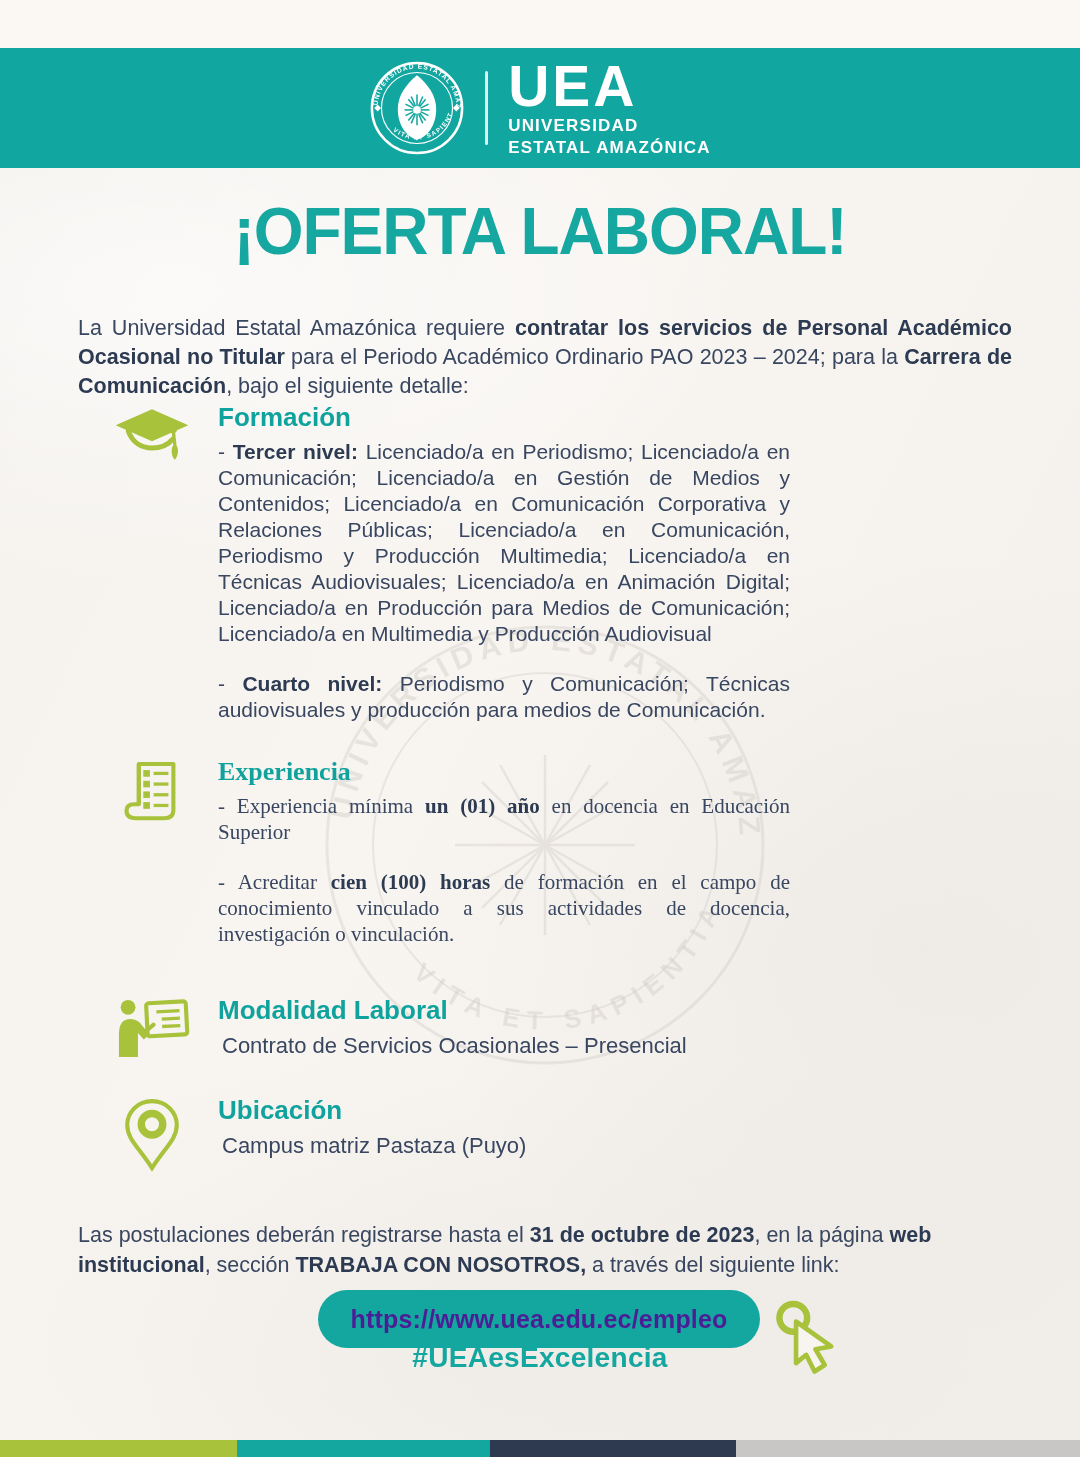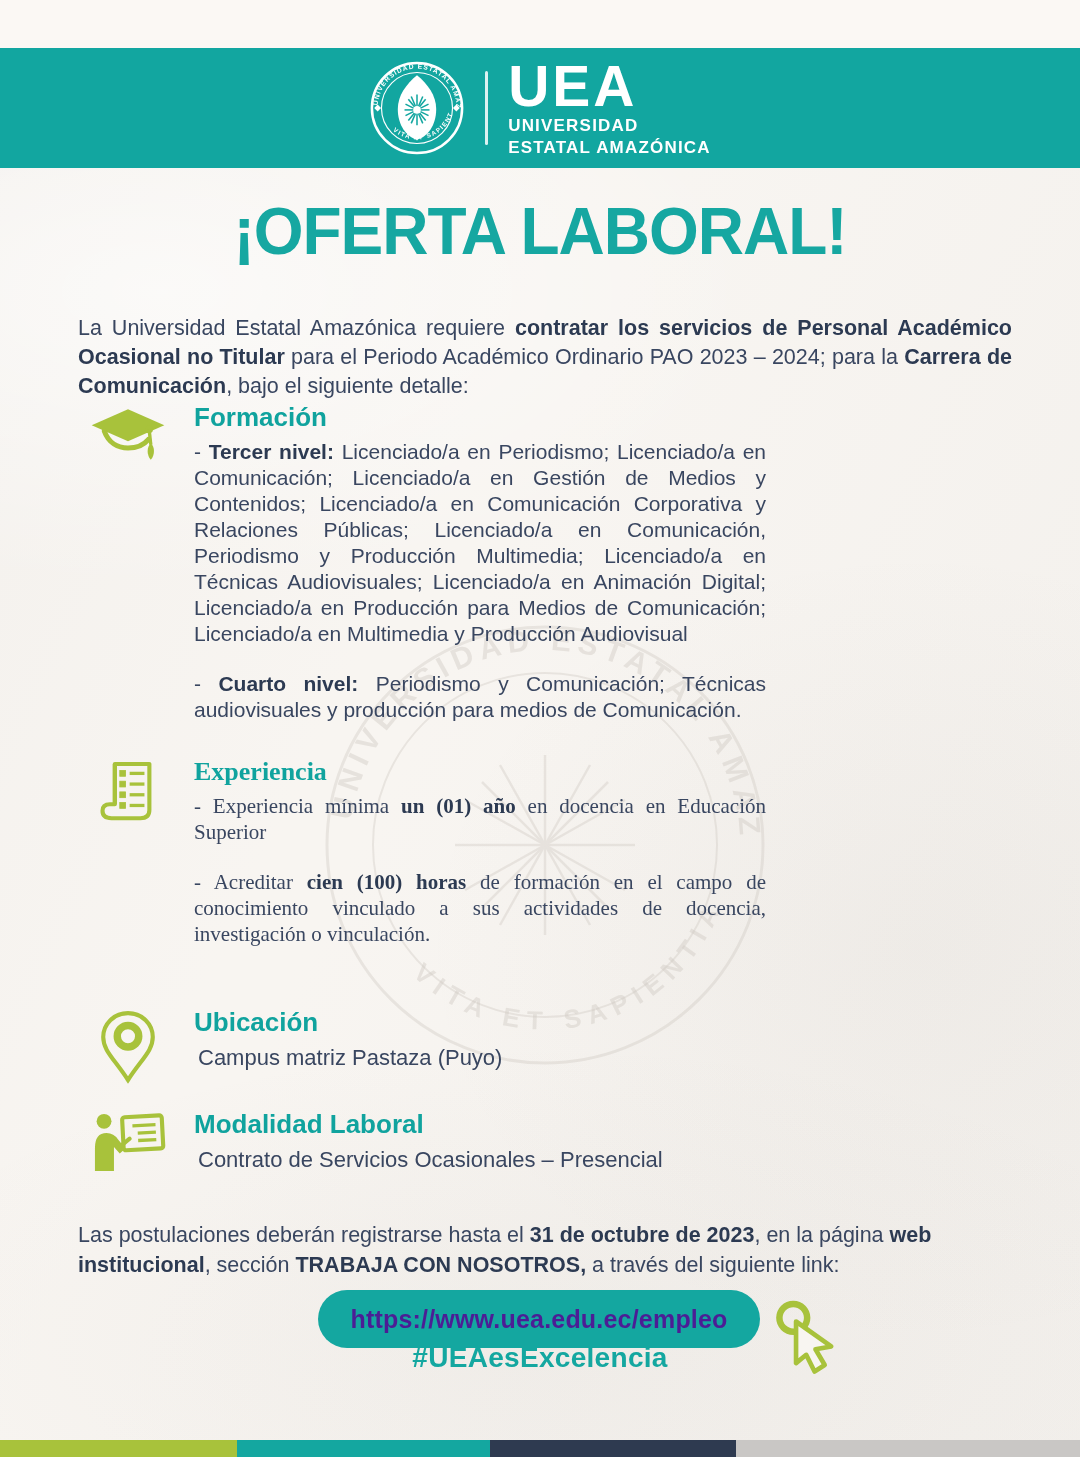--- a/index.html
+++ b/index.html
@@ -27,21 +27,21 @@
   
   .main-title{position:absolute;top:194px;left:0;width:100%;z-index:1;
     text-align:center;color:#16a7a1;font-size:64px;font-weight:bold;letter-spacing:-1px;
     transform:scaleY(1.04);}
   
   .intro{position:absolute;top:292px;left:78px;width:934px;z-index:1;
     font-size:21.5px;line-height:29px;color:#394660;text-align:justify;}
   .intro b, .sec-par b, .closing b{color:#2c3a52;}
   
   .sections{position:absolute;top:402px;left:0;width:1080px;z-index:1;}
-  .section-row{display:flex;align-items:flex-start;padding-left:90px;}
+  .section-row{display:flex;align-items:flex-start;padding-left:114px;}
   .icon-box{width:76px;flex:none;display:flex;justify-content:center;margin-top:2px;}
   .sec-content{width:572px;margin-left:28px;}
   .sec-heading{color:#10a39e;font-size:26px;font-weight:bold;margin:0 0 6px 0;}
   .sec-par{font-size:21px;line-height:26px;color:#394660;text-align:justify;margin:0 0 24px 0;}
   .sec-line{font-size:22px;line-height:27px;color:#394660;margin:2px 0 0 4px;}
   .row-formacion{margin-top:0;}
   .row-experiencia{margin-top:10px;font-family:Liberation Serif, serif;}
   .row-modalidad{margin-top:24px;}
   .row-ubicacion{margin-top:36px;}
   
@@ -173,53 +173,53 @@
           </g>
         </svg>
       </div>
       <div class="sec-content">
         <h2 class="sec-heading">Experiencia</h2>
         <p class="sec-par">- Experiencia mínima <b>un (01) año</b> en docencia en Educación Superior</p>
         <p class="sec-par">- Acreditar <b>cien (100) horas</b> de formación en el campo de conocimiento vinculado a sus actividades de docencia, investigación o vinculación.</p>
       </div>
     </div>
 
-    <div class="section-row row-ubicacion">
-      <div class="icon-box">
-        <svg width="58" height="76" viewBox="0 0 70 92">
-          <path d="M35,5 C18,5 5,18 5,34 C5,51 19,61 35,86 C51,61 65,51 65,34 C65,18 52,5 35,5 Z" fill="none" stroke="#a8c23b" stroke-width="5"></path>
-          <circle cx="35" cy="33" r="13" fill="none" stroke="#a8c23b" stroke-width="9"></circle>
-        </svg>
-      </div>
-      <div class="sec-content">
-        <h2 class="sec-heading">Ubicación</h2>
-        <div class="sec-line">Campus matriz Pastaza (Puyo)</div>
-      </div>
-    </div>
-
     <div class="section-row row-modalidad">
       <div class="icon-box">
         <svg width="76" height="62" viewBox="0 0 92 74">
           <circle cx="17" cy="12" r="9" fill="#a8c23b"></circle>
           <path d="M6,72 V44 Q6,26 20,26 Q29,26 34,34 L43,45 L36,51 L29,43 L29,72 Z" fill="#a8c23b"></path>
           <g transform="rotate(-3 62 30)">
             <rect x="40" y="6" width="48" height="40" rx="3" fill="none" stroke="#a8c23b" stroke-width="5"></rect>
             <line x1="52" y1="17" x2="80" y2="17" stroke="#a8c23b" stroke-width="4"></line>
             <line x1="58" y1="26" x2="80" y2="26" stroke="#a8c23b" stroke-width="4"></line>
             <line x1="58" y1="35" x2="80" y2="35" stroke="#a8c23b" stroke-width="4"></line>
           </g>
           <line x1="37" y1="42" x2="48" y2="33" stroke="#a8c23b" stroke-width="5" stroke-linecap="round"></line>
         </svg>
       </div>
       <div class="sec-content">
         <h2 class="sec-heading">Modalidad Laboral</h2>
         <div class="sec-line">Contrato de Servicios Ocasionales – Presencial</div>
       </div>
     </div>
 
+    <div class="section-row row-ubicacion">
+      <div class="icon-box">
+        <svg width="58" height="76" viewBox="0 0 70 92">
+          <path d="M35,5 C18,5 5,18 5,34 C5,51 19,61 35,86 C51,61 65,51 65,34 C65,18 52,5 35,5 Z" fill="none" stroke="#a8c23b" stroke-width="5"></path>
+          <circle cx="35" cy="33" r="13" fill="none" stroke="#a8c23b" stroke-width="9"></circle>
+        </svg>
+      </div>
+      <div class="sec-content">
+        <h2 class="sec-heading">Ubicación</h2>
+        <div class="sec-line">Campus matriz Pastaza (Puyo)</div>
+      </div>
+    </div>
+
   </div>
 
   <p class="closing">Las postulaciones deberán registrarse hasta el <b>31 de octubre de 2023</b>, en la página <b>web institucional</b>, sección <b>TRABAJA CON NOSOTROS,</b> a través del siguiente link:</p>
 
   <div class="link-row">
     <a class="url-pill" href="#">https://www.uea.edu.ec/empleo</a>
     <svg class="cursor-wrap" viewBox="0 0 80 90">
       <circle cx="23" cy="21" r="15" fill="none" stroke="#a8c23b" stroke-width="7"></circle>
       <path d="M26,25 L64,52 L47,55 L57,72 L46,79 L37,61 L26,70 Z" fill="#f8f5f1" stroke="#a8c23b" stroke-width="5" stroke-linejoin="round"></path>
     </svg>

